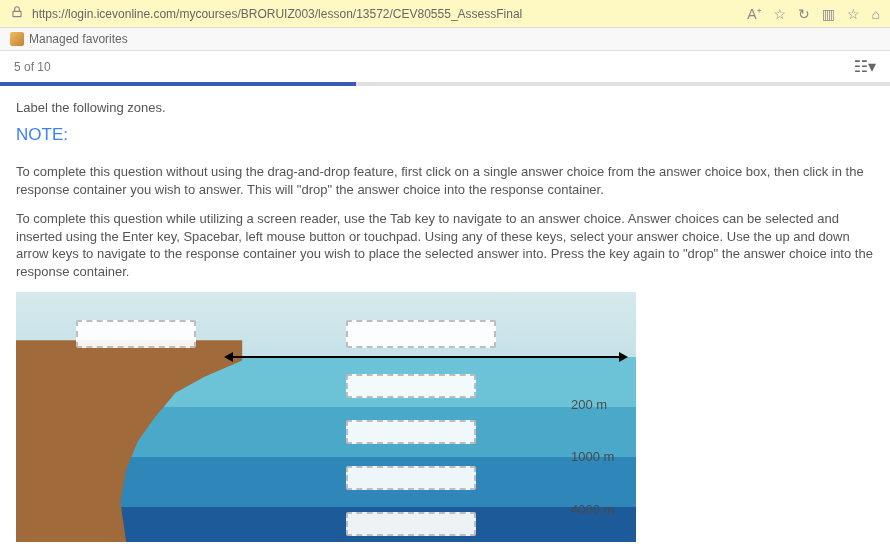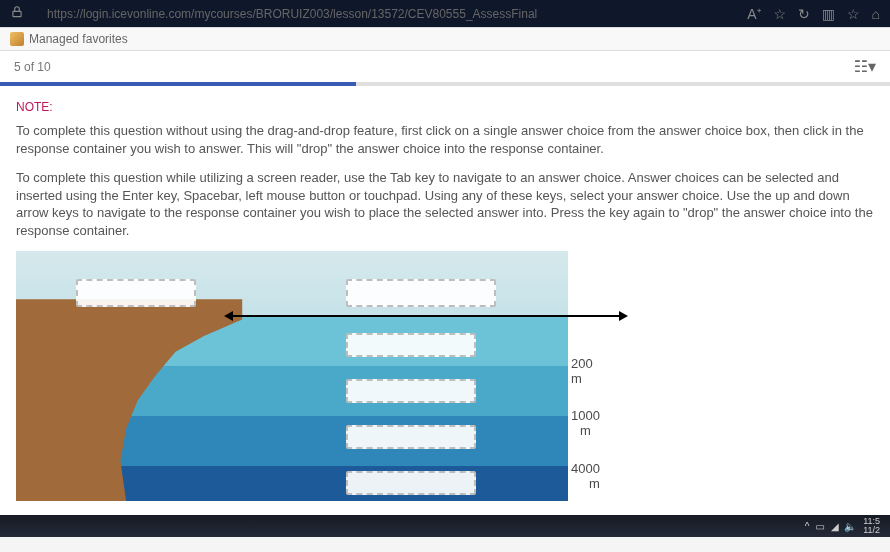--- a/index.html
+++ b/index.html
@@ -1,32 +1,32 @@
 <!DOCTYPE html>
 <html><head>
 <meta charset="utf-8">
 <style>
 * { margin: 0; padding: 0; box-sizing: border-box; }
 body { font-family: Arial, sans-serif; font-size: 13px; background: #f5f5f5; color: #555; width: 890px; }
-.top-bar { display: flex; align-items: center; padding: 4px 10px; background: #0f172a; border-bottom: 1px solid #ddd; gap: 23px; }
+.top-bar { display: flex; align-items: center; padding: 4px 10px; background: #fef9c3; border-bottom: 1px solid #ddd; gap: 8px; }
 .lock-icon { width: 14px; height: 14px; color: #888; }
 .url { flex: 1; color: #666; font-size: 12px; }
 .tb-icons { display: flex; gap: 12px; color: #888; align-items: center; }
 .tb-icons span { cursor: pointer; font-size: 14px; }
 .fav-bar { display: flex; align-items: center; padding: 4px 10px; gap: 5px; background: #f8f8f8; border-bottom: 1px solid #ddd; font-size: 12px; color: #666; }
 .fav-icon { width: 14px; height: 14px; background: linear-gradient(135deg,#f0c060,#c08030); border-radius: 2px; }
 .header-row { display: flex; justify-content: space-between; align-items: center; padding: 6px 14px; background: #fff; color: #777; font-size: 12px; }
 .menu-icon { font-size: 16px; color: #666; cursor: pointer; }
 .progress-track { height: 4px; background: #e0e0e0; position: relative; }
 .progress-fill { height: 100%; width: 40%; background: #3a5bb5; }
 .content { padding: 14px 16px; background: #fff; }
 .prompt { font-size: 13px; color: #555; margin-bottom: 10px; }
-.note-title { font-size: 12px; color: #be185d; margin-bottom: 8px; }
+.note-title { font-size: 17px; color: #3b82f6; margin-bottom: 18px; }
 .note-p { font-size: 13px; color: #555; line-height: 1.35; margin-bottom: 12px; }
-.diagram-area { position: relative; width: 552px; height: 250px; margin-top: 4px; padding-left: 40px; }
+.diagram-area { position: relative; width: 620px; height: 250px; margin-top: 4px; padding-left: 40px; }
 .sky { position: absolute; left: 0; top: 0; width: 100%; height: 65px; background: linear-gradient(#d6e9ec,#c5e2e8); }
 .water1 { position: absolute; left: 0; top: 65px; width: 100%; height: 50px; background: #6cc3d8; }
 .water2 { position: absolute; left: 0; top: 115px; width: 100%; height: 50px; background: #4aa8c9; }
 .water3 { position: absolute; left: 0; top: 165px; width: 100%; height: 50px; background: #2e87b8; }
 .water4 { position: absolute; left: 0; top: 215px; width: 100%; height: 35px; background: #1c5a9a; }
 .land { position: absolute; left: 0; top: 48px; width: 290px; height: 202px; background: #a06a3a; clip-path: polygon(0% 0%, 78% 0%, 78% 10%, 65% 18%, 55% 26%, 48% 38%, 42% 50%, 38% 64%, 36% 80%, 38% 100%, 0% 100%); }
 .arrow-line { position: absolute; top: 64px; left: 210px; width: 400px; height: 2px; background: #000; }
 .arrow-line::before, .arrow-line::after { content: ''; position: absolute; top: -4px; width: 0; height: 0; border-top: 5px solid transparent; border-bottom: 5px solid transparent; }
 .arrow-line::before { left: -2px; border-right: 9px solid #000; }
 .arrow-line::after { right: -2px; border-left: 9px solid #000; }
@@ -72,20 +72,21 @@
 <div class="header-row">
   <span>5 of 10</span>
   <span class="menu-icon">☷▾</span>
 </div>
 
 <div class="progress-track">
   <div class="progress-fill"></div>
 </div>
 
 <div class="content">
+  <p class="prompt">Label the following zones.</p>
   <p class="note-title">NOTE:</p>
   <p class="note-p">To complete this question without using the drag-and-drop feature, first click on a single answer choice from the answer choice box, then click in the response container you wish to answer. This will "drop" the answer choice into the response container.</p>
   <p class="note-p">To complete this question while utilizing a screen reader, use the Tab key to navigate to an answer choice. Answer choices can be selected and inserted using the Enter key, Spacebar, left mouse button or touchpad. Using any of these keys, select your answer choice. Use the up and down arrow keys to navigate to the response container you wish to place the selected answer into. Press the key again to "drop" the answer choice into the response container.</p>
 
   <div class="diagram-area">
     <div class="sky"></div>
     <div class="water1"></div>
     <div class="water2"></div>
     <div class="water3"></div>
     <div class="water4"></div>

